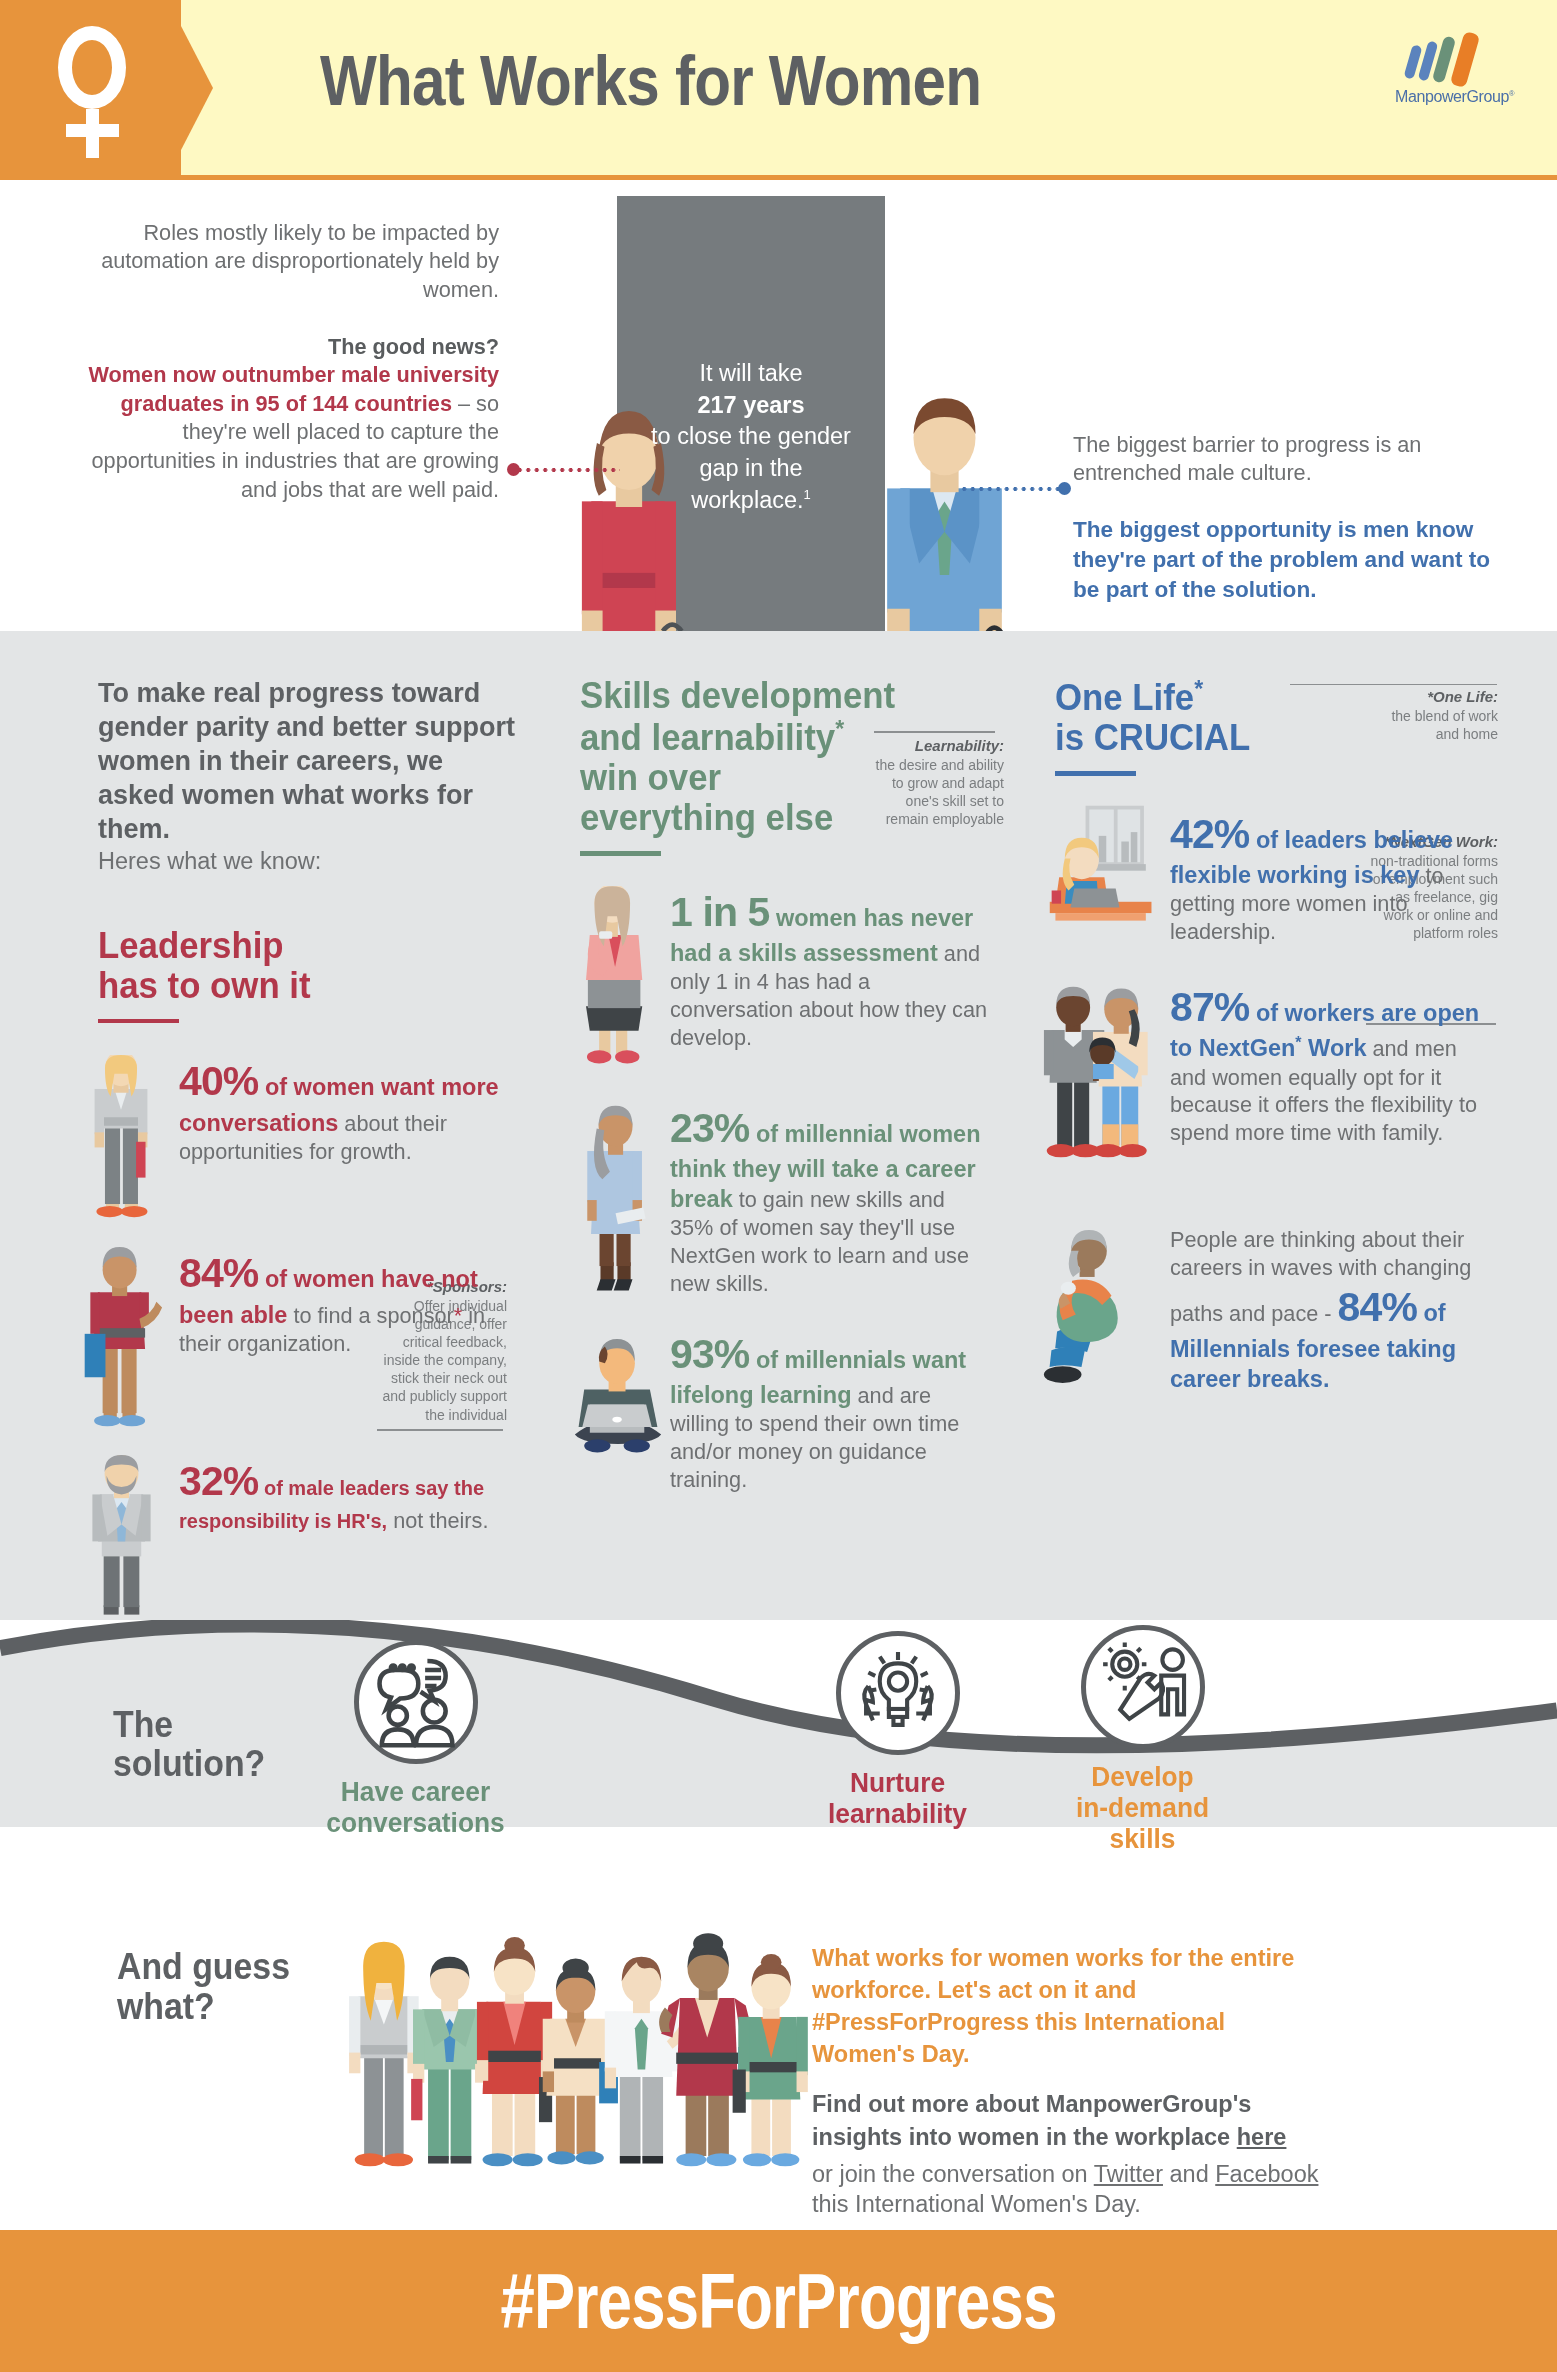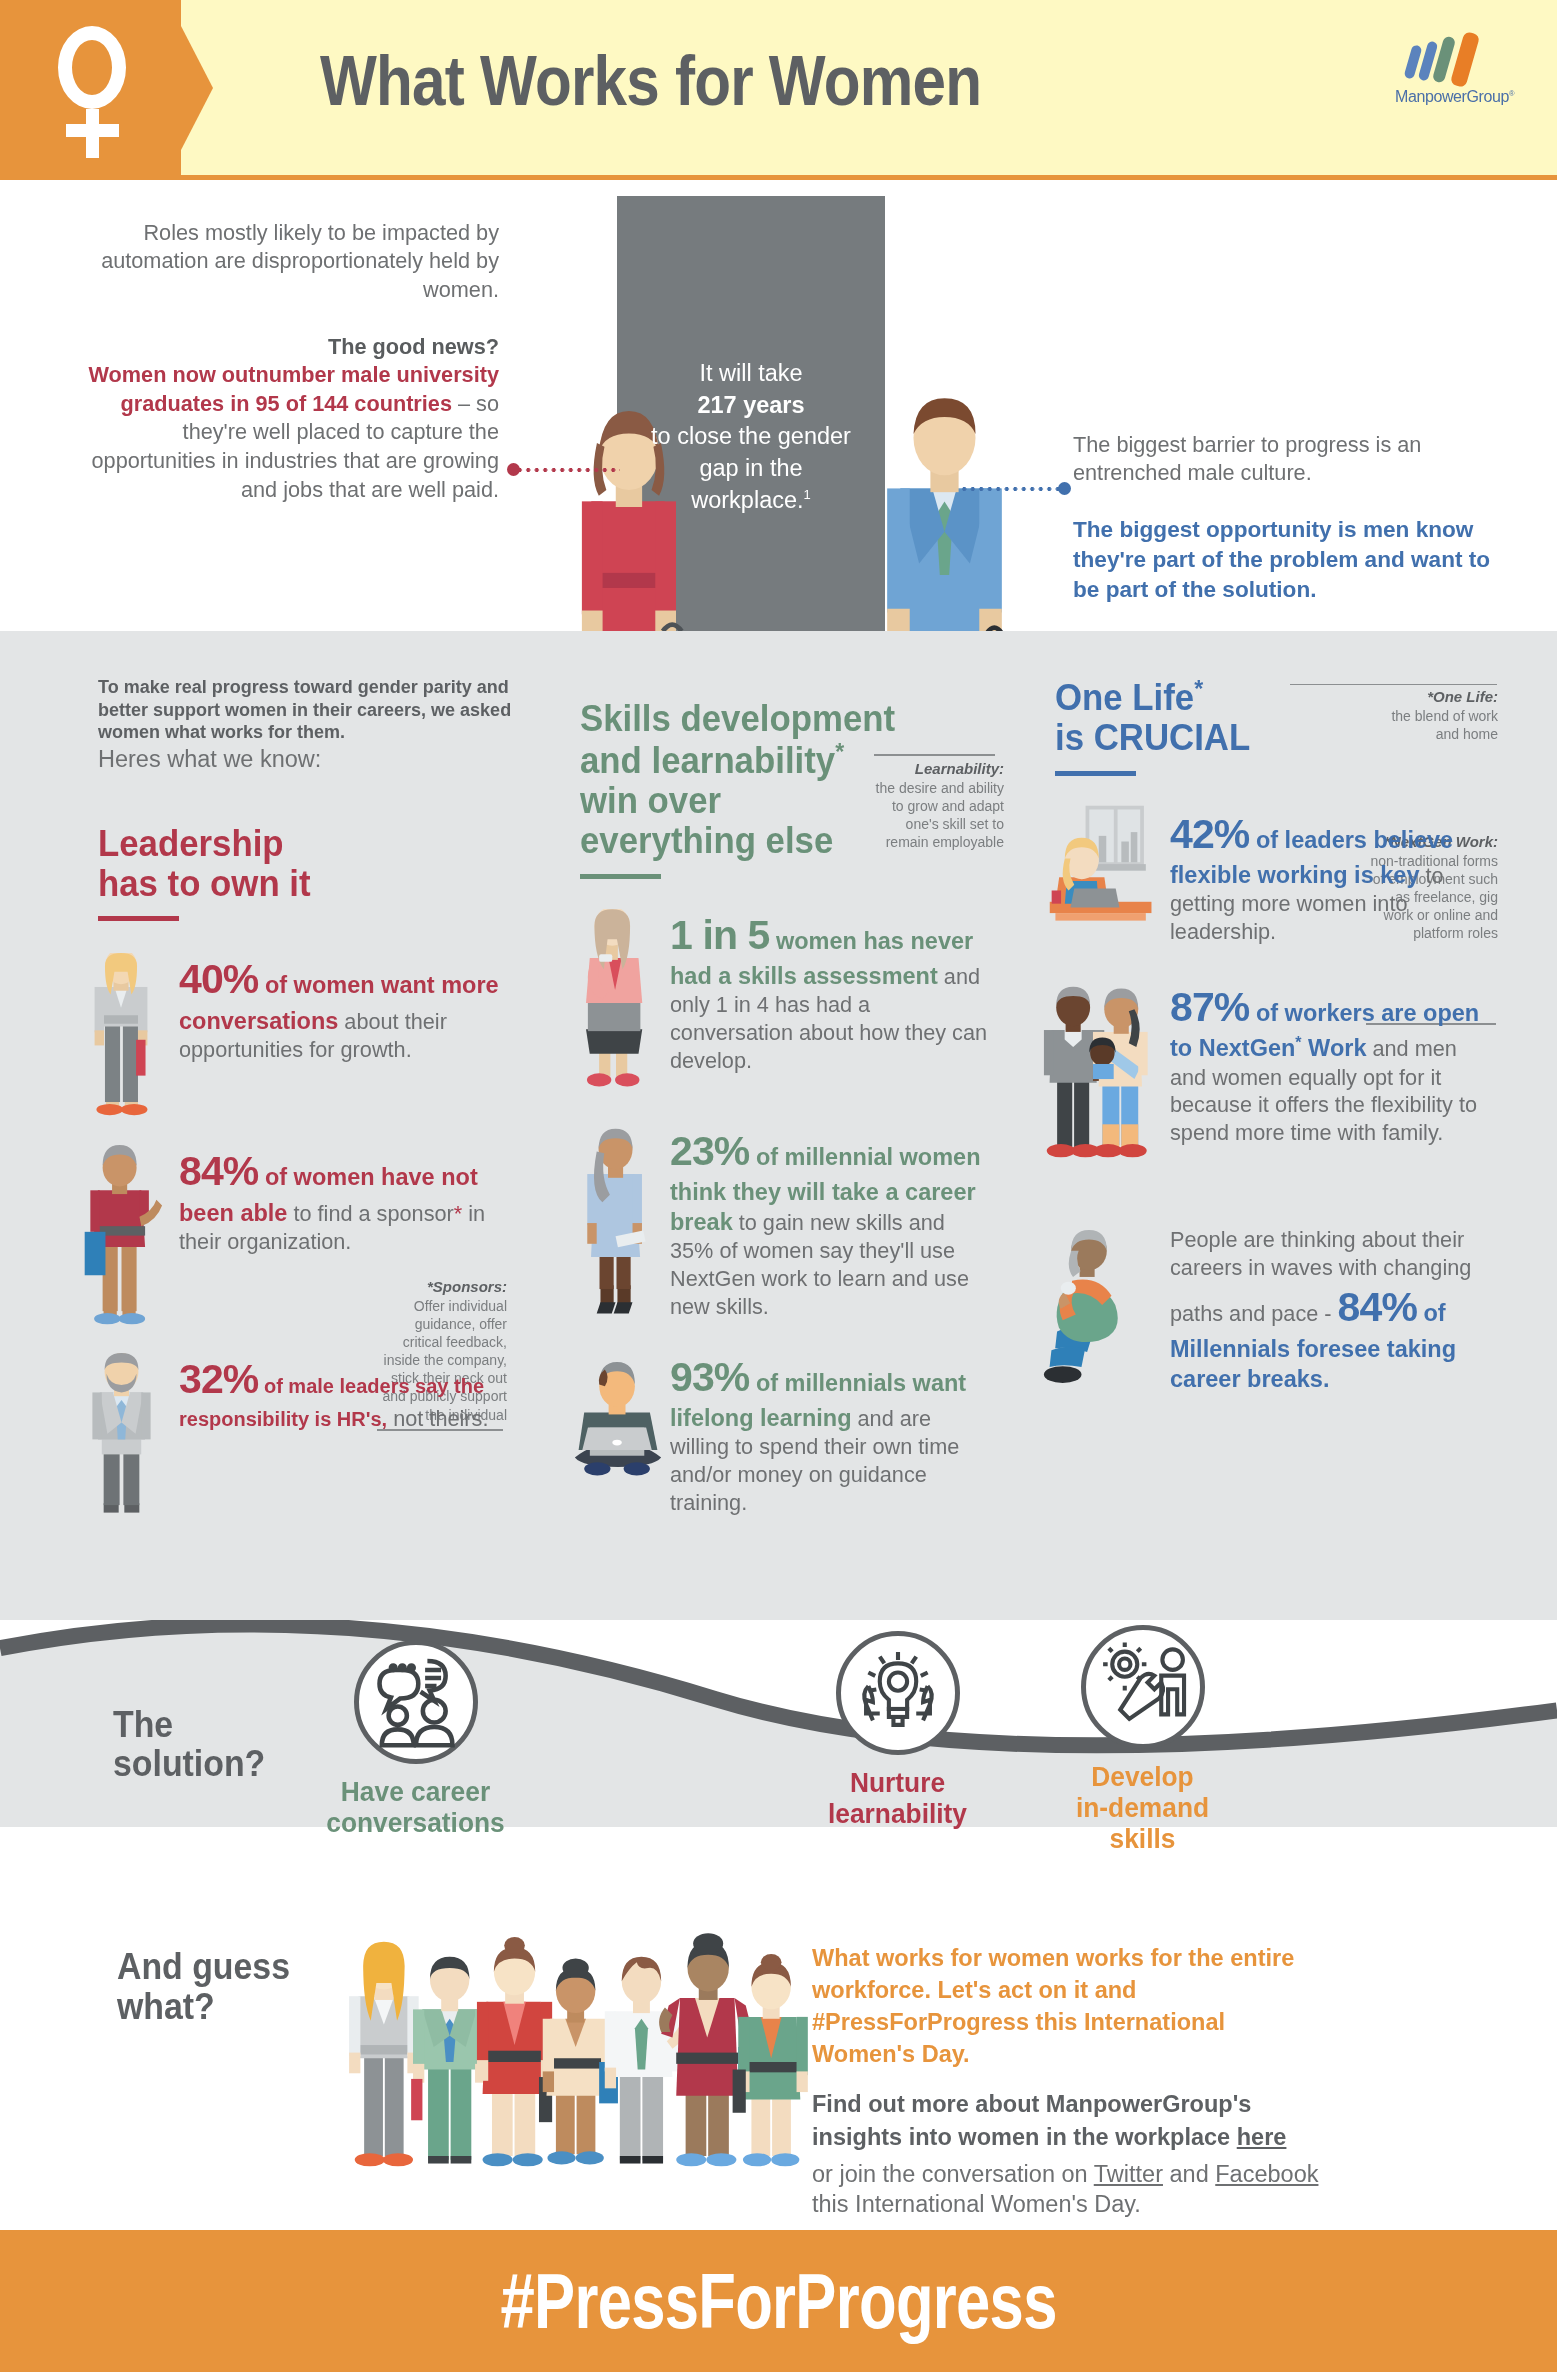--- a/index.html
+++ b/index.html
@@ -105,24 +105,24 @@
   
   .w-top { left:561px; top:215px; width:134px; height:416px; }
   
   .m-top { left:874px; top:202px; width:141px; height:429px; }
 
   
   .body-grey { position:absolute; left:0; top:631px; width:1557px; height:989px; background:#e3e5e6; }
 
   .col { position:absolute; }
   .col-1 { left:98px; top:676px; width:424px; }
-  .col-2 { left:580px; top:699px; width:414px; }
+  .col-2 { left:580px; top:676px; width:414px; }
   .col-3 { left:1055px; top:676px; width:443px; }
 
-  .intro-bold { font-size:18px; font-weight:bold; color:#5d6063; line-height:1.26; }
+  .intro-bold { font-size:27px; font-weight:bold; color:#5d6063; line-height:1.26; }
   .intro-light { font-size:23.5px; color:#6e7072; line-height:1.3; }
 
   .sect-title {
     font-size:37px; font-weight:bold; line-height:1.08;
     font-family:"Liberation Sans Narrow","Liberation Sans", sans-serif;
     transform:scaleX(0.94); transform-origin:left center;
   }
   .t-red { color:#b2384b; }
   .t-green { color:#6a9179; }
   .t-blue { color:#4170ad; }

